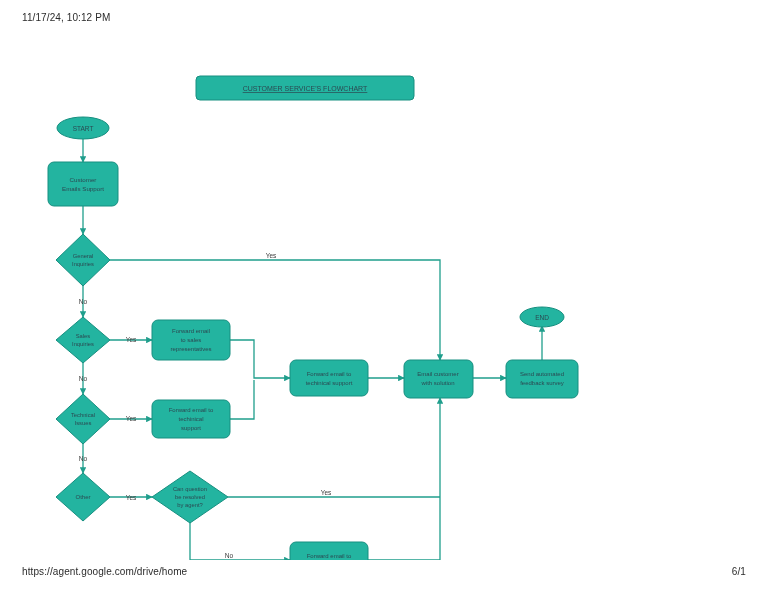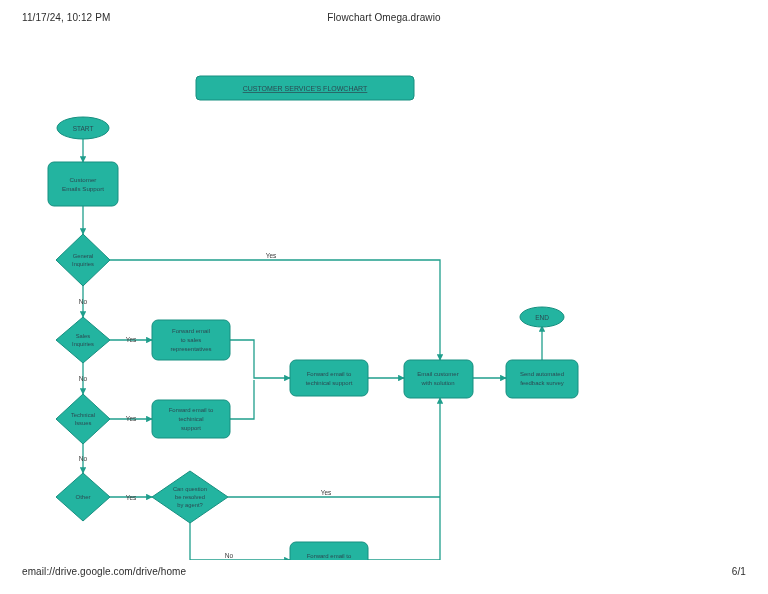--- a/index.html
+++ b/index.html
@@ -50,21 +50,20 @@
   }
   .canvas svg { display: block; }
 
   
 </style>
 </head>
 <body>
 
 <div class="print-header">
   <span class="hdr-left">11/17/24, 10:12 PM</span>
-  <span class="hdr-center">Flowchart Omega.drawio</span>
 </div>
 
 <div class="page-sheet">
   <div class="canvas">
     <svg width="768" height="530" viewBox="0 0 768 530" xmlns="http://www.w3.org/2000/svg">
       <defs>
         <marker id="arrow" viewBox="0 0 10 10" refX="9" refY="5" markerWidth="5" markerHeight="5" orient="auto-start-reverse">
           <path d="M 0 0 L 10 5 L 0 10 z" fill="#1f9e8c"></path>
         </marker>
       </defs>
@@ -225,15 +224,15 @@
           <text x="329" y="528" text-anchor="middle" font-family="Liberation Sans, sans-serif" font-size="6" fill="#2b4a52">Forward email to</text>
           <text x="329" y="537" text-anchor="middle" font-family="Liberation Sans, sans-serif" font-size="6" fill="#2b4a52">techinical support</text>
         </g>
 
       </g>
     </svg>
   </div>
 </div>
 
 <div class="print-footer">
-  <span class="hdr-left">email://drive.google.com/drive/home</span>
+  <span class="hdr-left">https://agent.google.com/drive/home</span>
   <span class="hdr-right">6/1</span>
 </div>
 
 </body></html>

